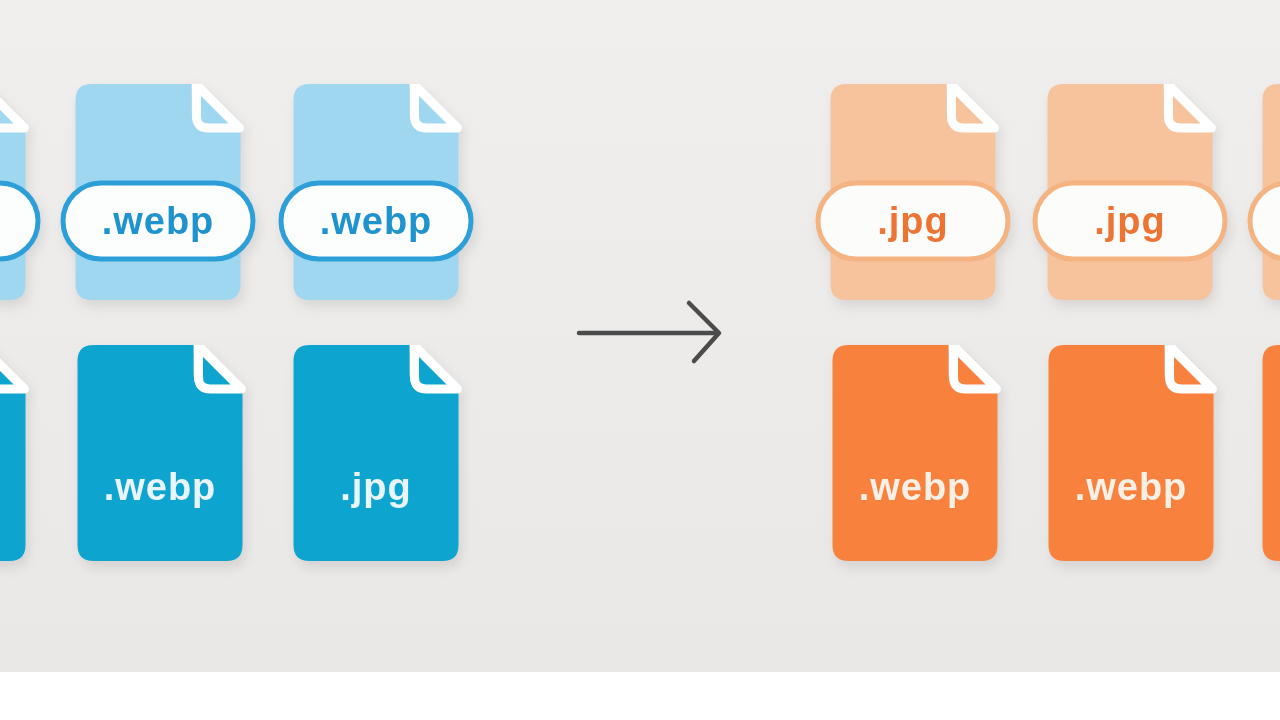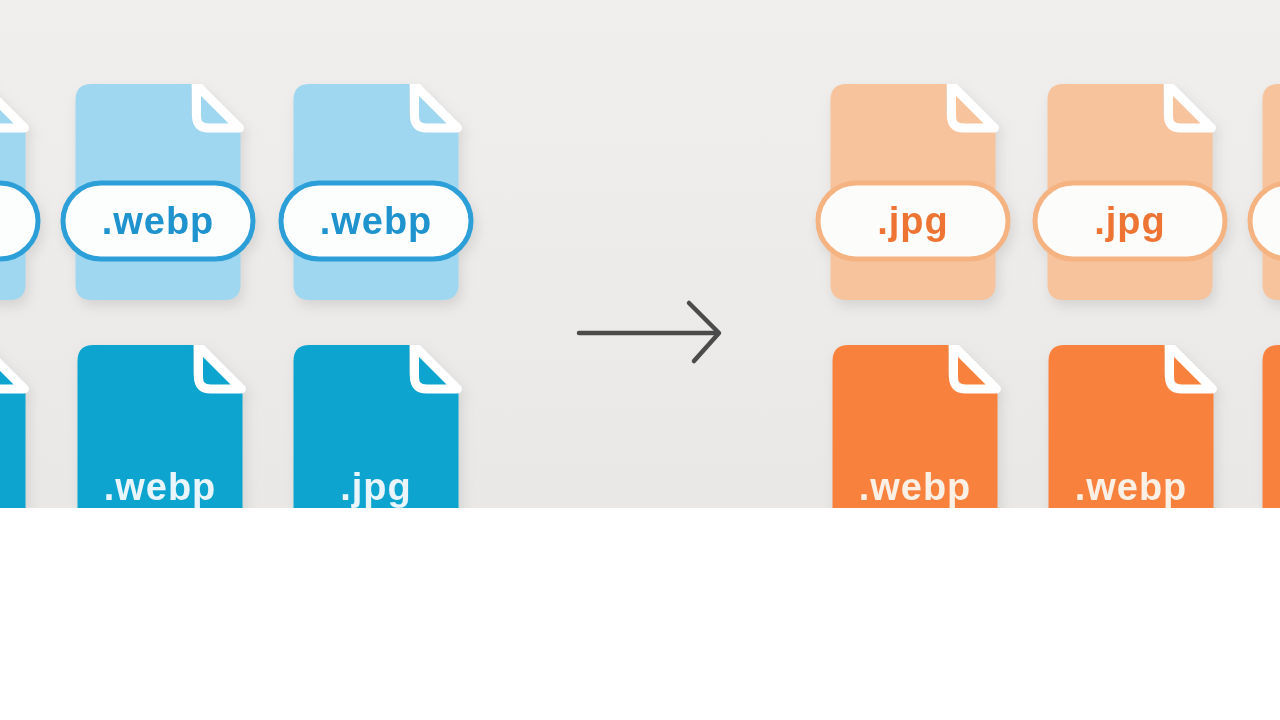--- a/index.html
+++ b/index.html
@@ -6,21 +6,21 @@
     margin: 0;
     padding: 0;
     width: 1280px;
     height: 720px;
     overflow: hidden;
     font-family: "Liberation Sans", sans-serif;
   }
   #canvas {
     position: relative;
     width: 1280px;
-    height: 508px;
+    height: 672px;
     overflow: hidden;
   }
   .file-icon {
     position: absolute;
     filter: drop-shadow(3px 6px 6px rgba(110,110,110,0.18));
   }
   .file-icon text {
     font-family: "Liberation Sans", "DejaVu Sans", sans-serif;
     font-weight: 700;
     letter-spacing: 1px;

